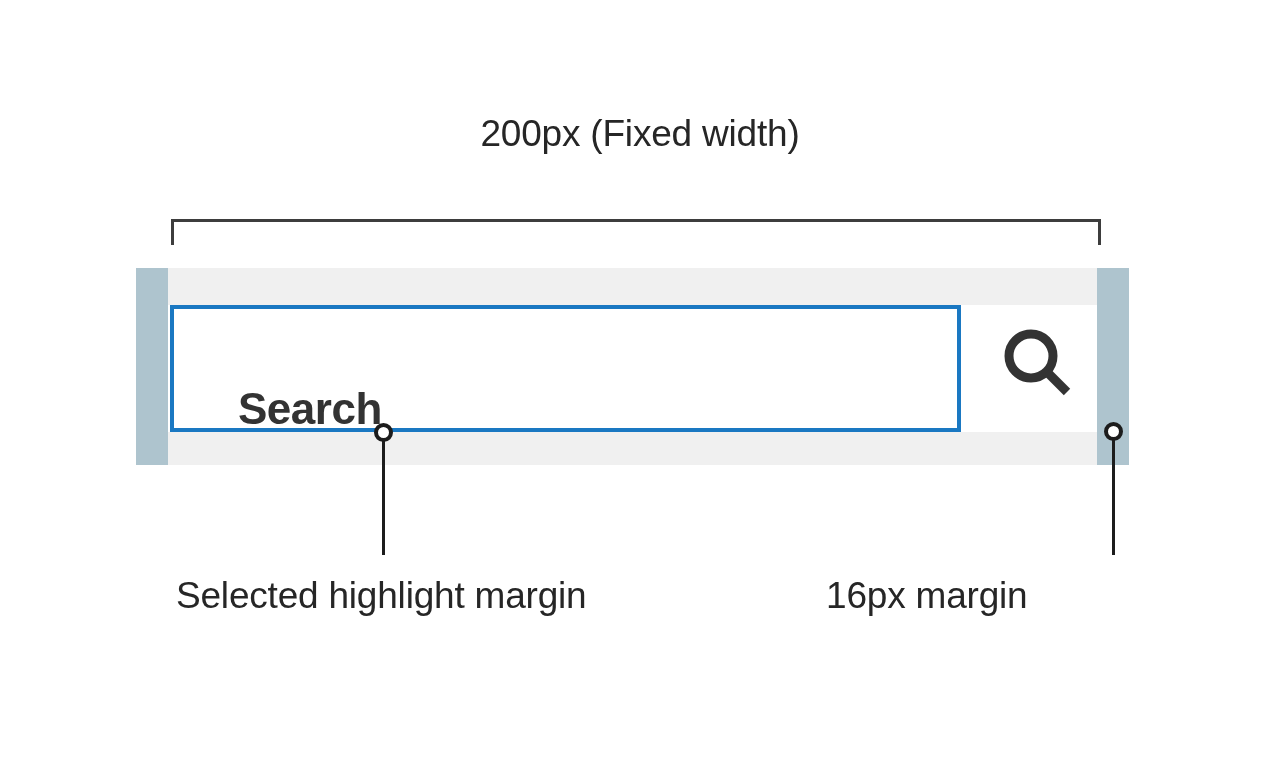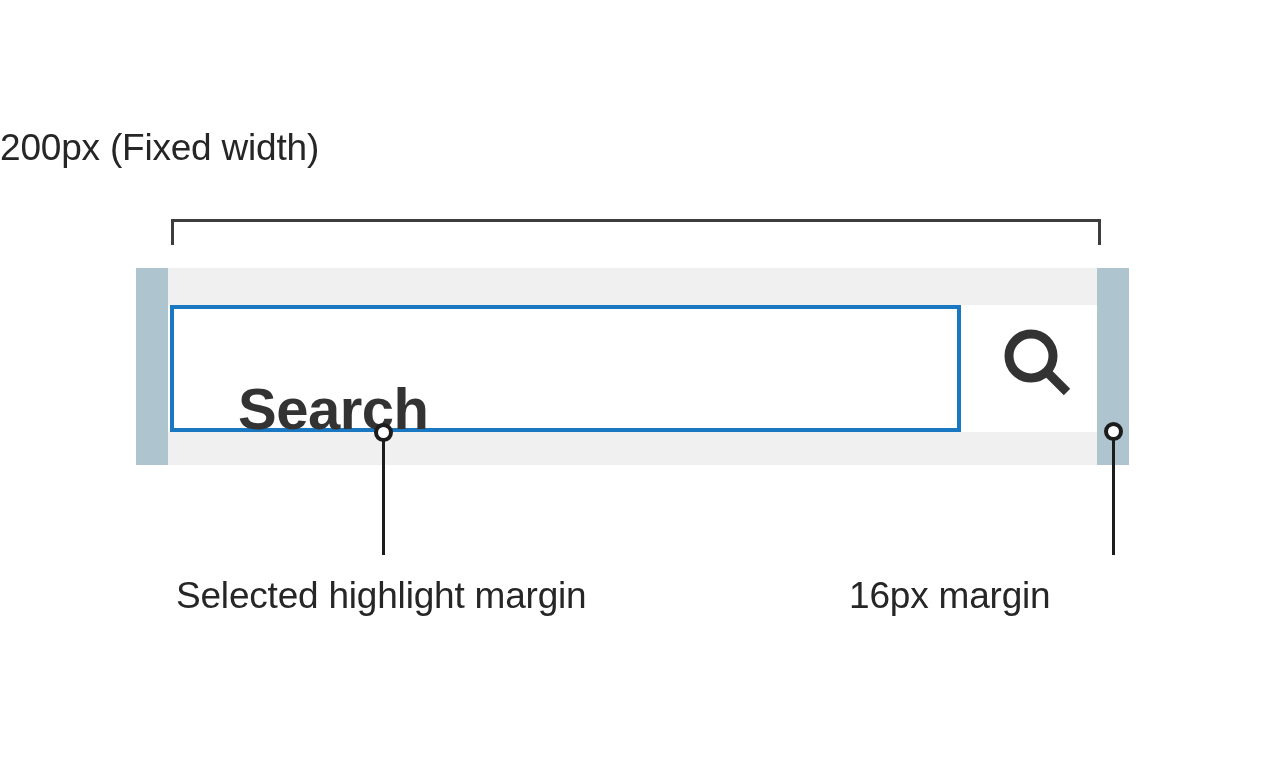--- a/index.html
+++ b/index.html
@@ -13,23 +13,23 @@
     position: relative;
     overflow: hidden;
     font-family: "Liberation Sans", sans-serif;
     -webkit-font-smoothing: antialiased;
   }
 
   
   #dim-label {
     position: absolute;
     left: 0;
-    top: 126px;
+    top: 112px;
     width: 1280px;
-    text-align: left;
+    text-align: center;
     font-size: 37px;
     line-height: 44px;
     color: #262626;
     letter-spacing: -0.2px;
     white-space: nowrap;
   }
   
   #dim-bracket {
     position: absolute;
     left: 171px;
@@ -89,21 +89,21 @@
     width: 791px;
     height: 127px;
     box-sizing: border-box;
     background: #ffffff;
     border: 4px solid #1a78c2;
   }
   #search-placeholder {
     position: absolute;
     left: 64px;
     top: 59px;
-    font-size: 58px;
+    font-size: 44px;
     line-height: 82px;
     font-weight: bold;
     color: #333333;
     letter-spacing: -0.5px;
     white-space: nowrap;
   }
   #search-icon {
     position: absolute;
     left: 1000px;
     top: 327px;
@@ -135,21 +135,21 @@
     letter-spacing: -0.2px;
     white-space: nowrap;
   }
 
   #callout-highlight .callout-dot  { left: 374px; top: 423px; }
   #callout-highlight .callout-line { left: 382px; top: 441px; height: 114px; }
   #callout-highlight .callout-text { left: 176px; top: 574px; }
 
   #callout-margin .callout-dot  { left: 1104px; top: 422px; }
   #callout-margin .callout-line { left: 1112px; top: 440px; height: 115px; }
-  #callout-margin .callout-text { left: 849px; top: 574px; }
+  #callout-margin .callout-text { left: 826px; top: 574px; }
 </style>
 </head>
 <body>
 
 <div id="dim-label">200px (Fixed width)</div>
 
 <div id="dim-bracket">
   <div class="bracket-top"></div>
   <div class="bracket-tick left"></div>
   <div class="bracket-tick right"></div>

